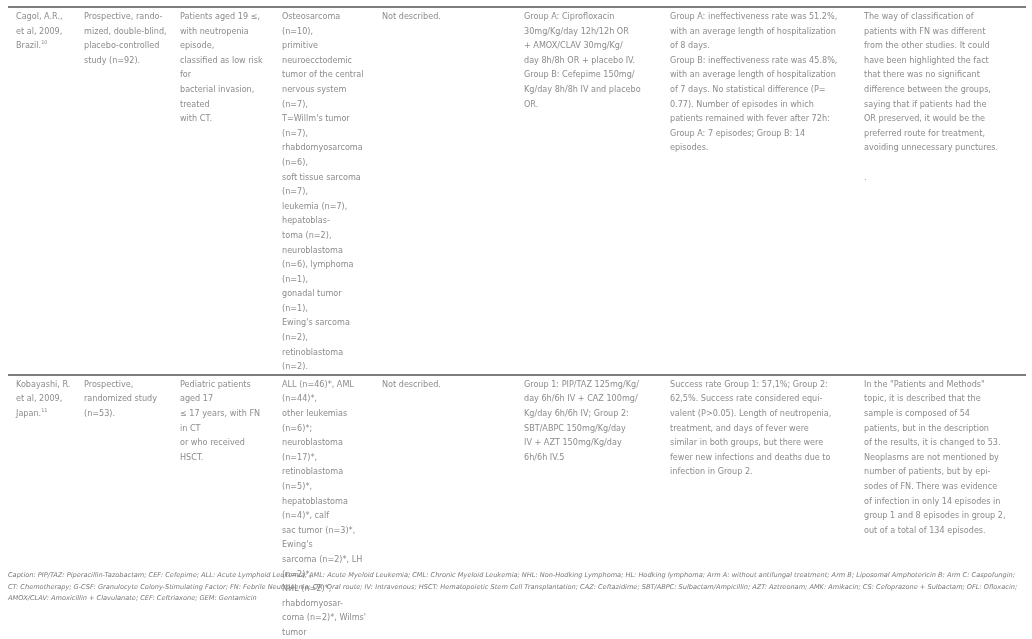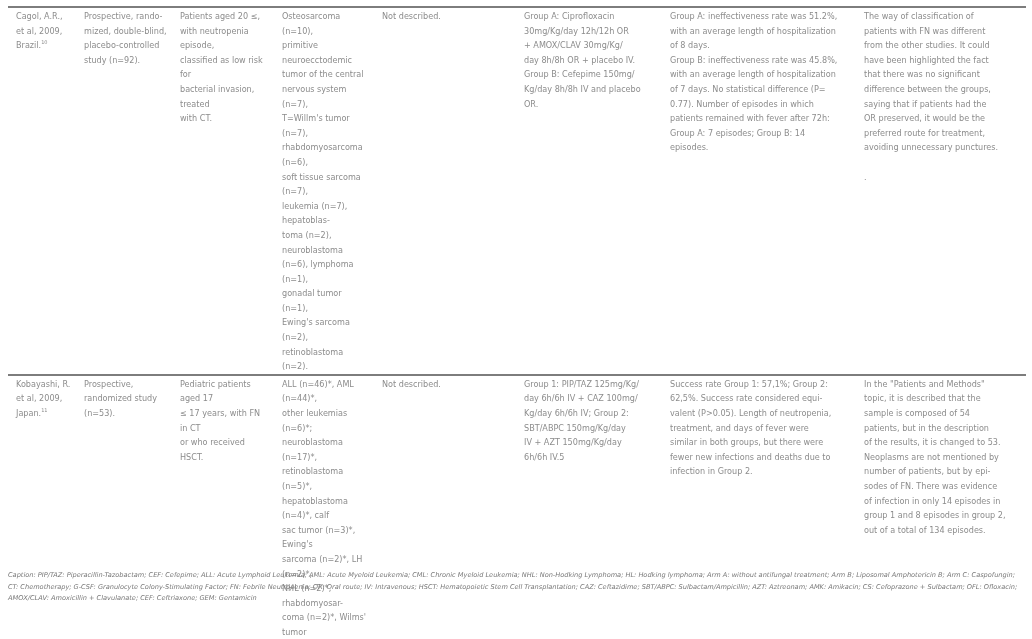--- a/index.html
+++ b/index.html
@@ -80,21 +80,21 @@
       <col class="c-outcome">
       <col class="c-comment">
     </colgroup>
     <tbody>
       <tr class="data-row">
         <td><span>Cagol, A.R., et al, 2009, Brazil.</span><sup>10</sup></td>
         <td>Prospective, rando-
 mized, double-blind,
 placebo-controlled
 study (n=92).</td>
-        <td>Patients aged 20 ≤,
+        <td>Patients aged 19 ≤,
 with neutropenia episode,
 classified as low risk for
 bacterial invasion, treated
 with CT.</td>
         <td>Osteosarcoma (n=10),
 primitive neuroecctodemic
 tumor of the central
 nervous system (n=7),
 T=Willm's tumor (n=7),
 rhabdomyosarcoma (n=6),

